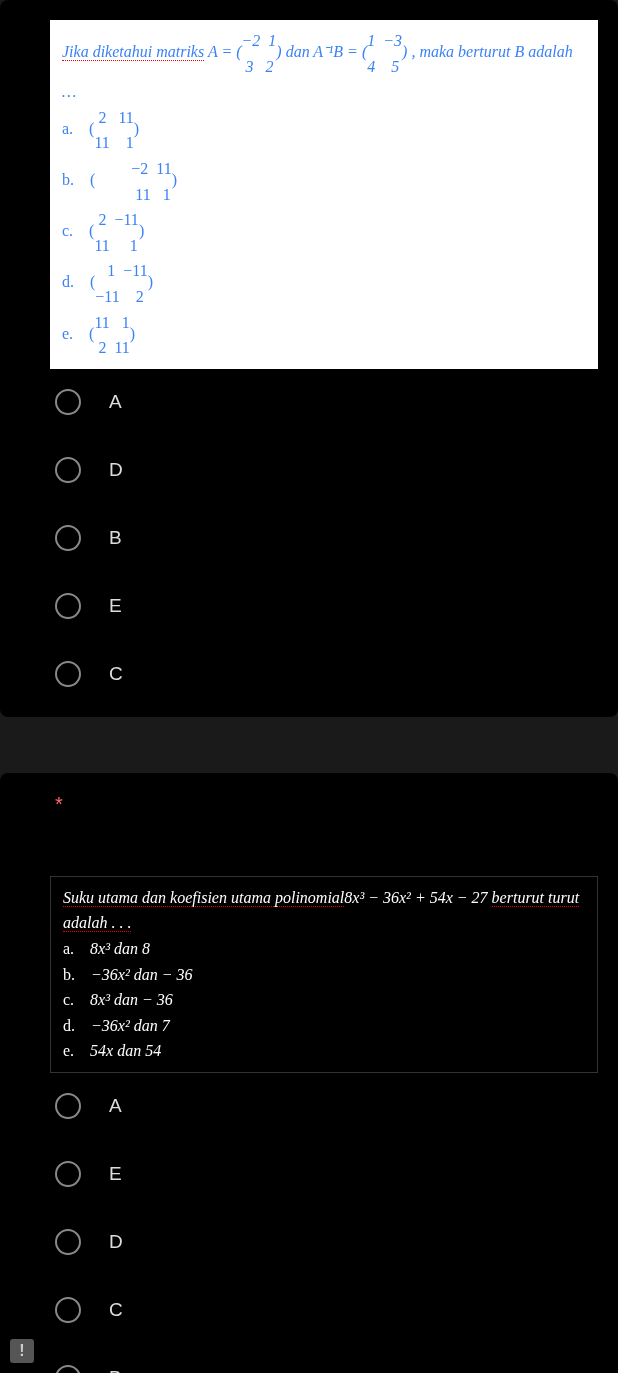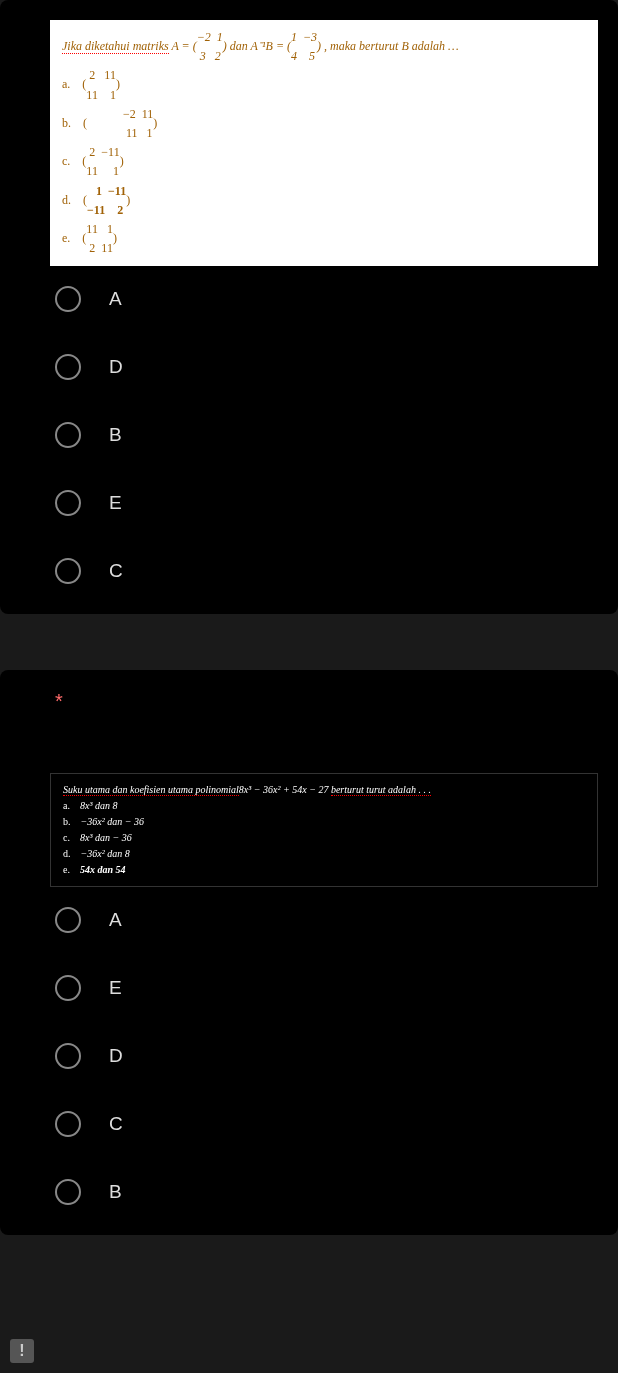--- a/index.html
+++ b/index.html
@@ -17,32 +17,32 @@
       padding: 0;
     }
     .question-card {
       background: #000;
       border-radius: 8px;
       margin-bottom: 16px;
       padding: 20px 0 30px 0;
     }
     .question-image {
       background: #fff;
-      color: #a16207;
+      color: #3b82f6;
       padding: 8px 12px;
       margin: 0 20px 20px 50px;
-      font-size: 12px;
+      font-size: 16px;
       line-height: 1.6;
     }
     .question-image-q2 {
       background: #000;
       color: #fff;
       padding: 8px 12px;
       margin: 0 20px 20px 50px;
-      font-size: 10px;
+      font-size: 16px;
       line-height: 1.6;
       border: 1px solid #333;
     }
     .question-text {
       font-style: italic;
     }
     .option-line {
       white-space: nowrap;
     }
     .radio-options {
@@ -120,21 +120,21 @@
       <div class="math option-line">
         <span>b.</span>&nbsp;&nbsp;&nbsp;
         <span>(</span><span style="display:inline-block;vertical-align:middle;margin-left:36px;"><span style="display:block;">−2&nbsp;&nbsp;11</span><span style="display:block;">&nbsp;11&nbsp;&nbsp;&nbsp;1</span></span><span>)</span>
       </div>
       <div class="math option-line">
         <span>c.</span>&nbsp;&nbsp;&nbsp;
         <span>(</span><span style="display:inline-block;vertical-align:middle;"><span style="display:block;text-align:center;">&nbsp;2&nbsp;&nbsp;−11</span><span style="display:block;">11&nbsp;&nbsp;&nbsp;&nbsp;&nbsp;1</span></span><span>)</span>
       </div>
       <div class="math option-line">
         <span>d.</span>&nbsp;&nbsp;&nbsp;
-        <span>(</span><span style="display:inline-block;vertical-align:middle;font-weight:bold;"><span style="display:block;">&nbsp;&nbsp;&nbsp;1&nbsp;&nbsp;−11</span><span style="display:block;">−11&nbsp;&nbsp;&nbsp;&nbsp;2</span></span><span>)</span>
+        <span>(</span><span style="display:inline-block;vertical-align:middle;"><span style="display:block;">&nbsp;&nbsp;&nbsp;1&nbsp;&nbsp;−11</span><span style="display:block;">−11&nbsp;&nbsp;&nbsp;&nbsp;2</span></span><span>)</span>
       </div>
       <div class="math option-line">
         <span>e.</span>&nbsp;&nbsp;&nbsp;
         <span>(</span><span style="display:inline-block;vertical-align:middle;"><span style="display:block;">11&nbsp;&nbsp;&nbsp;1</span><span style="display:block;">&nbsp;2&nbsp;&nbsp;11</span></span><span>)</span>
       </div>
     </div>
     <div class="radio-options">
       <div class="radio-option">
         <div class="radio-circle"></div>
         <div class="radio-label">A</div>
@@ -171,24 +171,24 @@
       <div class="math option-line">
         <span>a.</span>&nbsp;&nbsp;&nbsp;&nbsp;<span style="font-style:italic;">8x³ dan 8</span>
       </div>
       <div class="math option-line">
         <span>b.</span>&nbsp;&nbsp;&nbsp;&nbsp;<span style="font-style:italic;">−36x² dan − 36</span>
       </div>
       <div class="math option-line">
         <span>c.</span>&nbsp;&nbsp;&nbsp;&nbsp;<span style="font-style:italic;">8x³ dan − 36</span>
       </div>
       <div class="math option-line">
-        <span>d.</span>&nbsp;&nbsp;&nbsp;&nbsp;<span style="font-style:italic;">−36x² dan 8</span>
-      </div>
-      <div class="math option-line">
-        <span>e.</span>&nbsp;&nbsp;&nbsp;&nbsp;<span style="font-style:italic;font-weight:bold;">54x dan 54</span>
+        <span>d.</span>&nbsp;&nbsp;&nbsp;&nbsp;<span style="font-style:italic;">−36x² dan 7</span>
+      </div>
+      <div class="math option-line">
+        <span>e.</span>&nbsp;&nbsp;&nbsp;&nbsp;<span style="font-style:italic;">54x dan 54</span>
       </div>
     </div>
     <div class="radio-options">
       <div class="radio-option">
         <div class="radio-circle"></div>
         <div class="radio-label">A</div>
       </div>
       <div class="radio-option">
         <div class="radio-circle"></div>
         <div class="radio-label">E</div>

